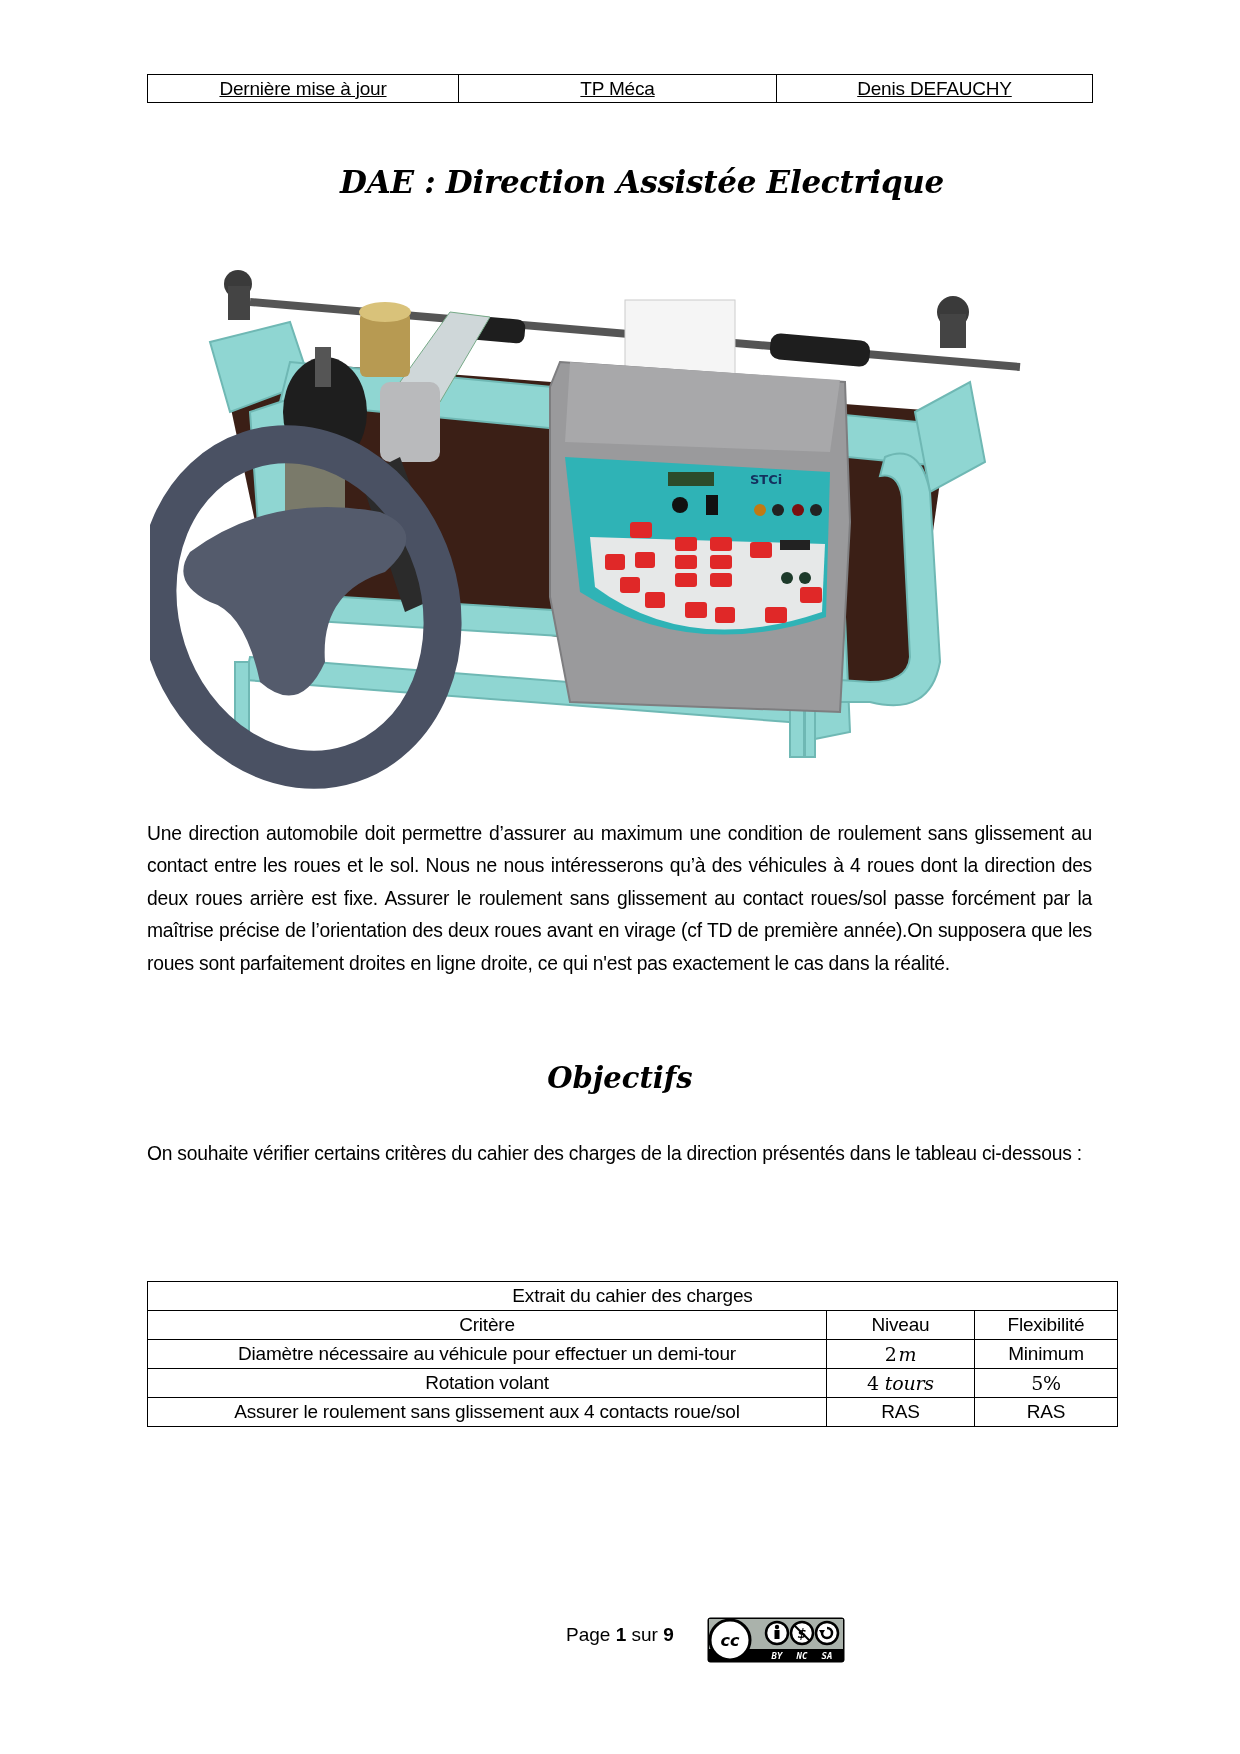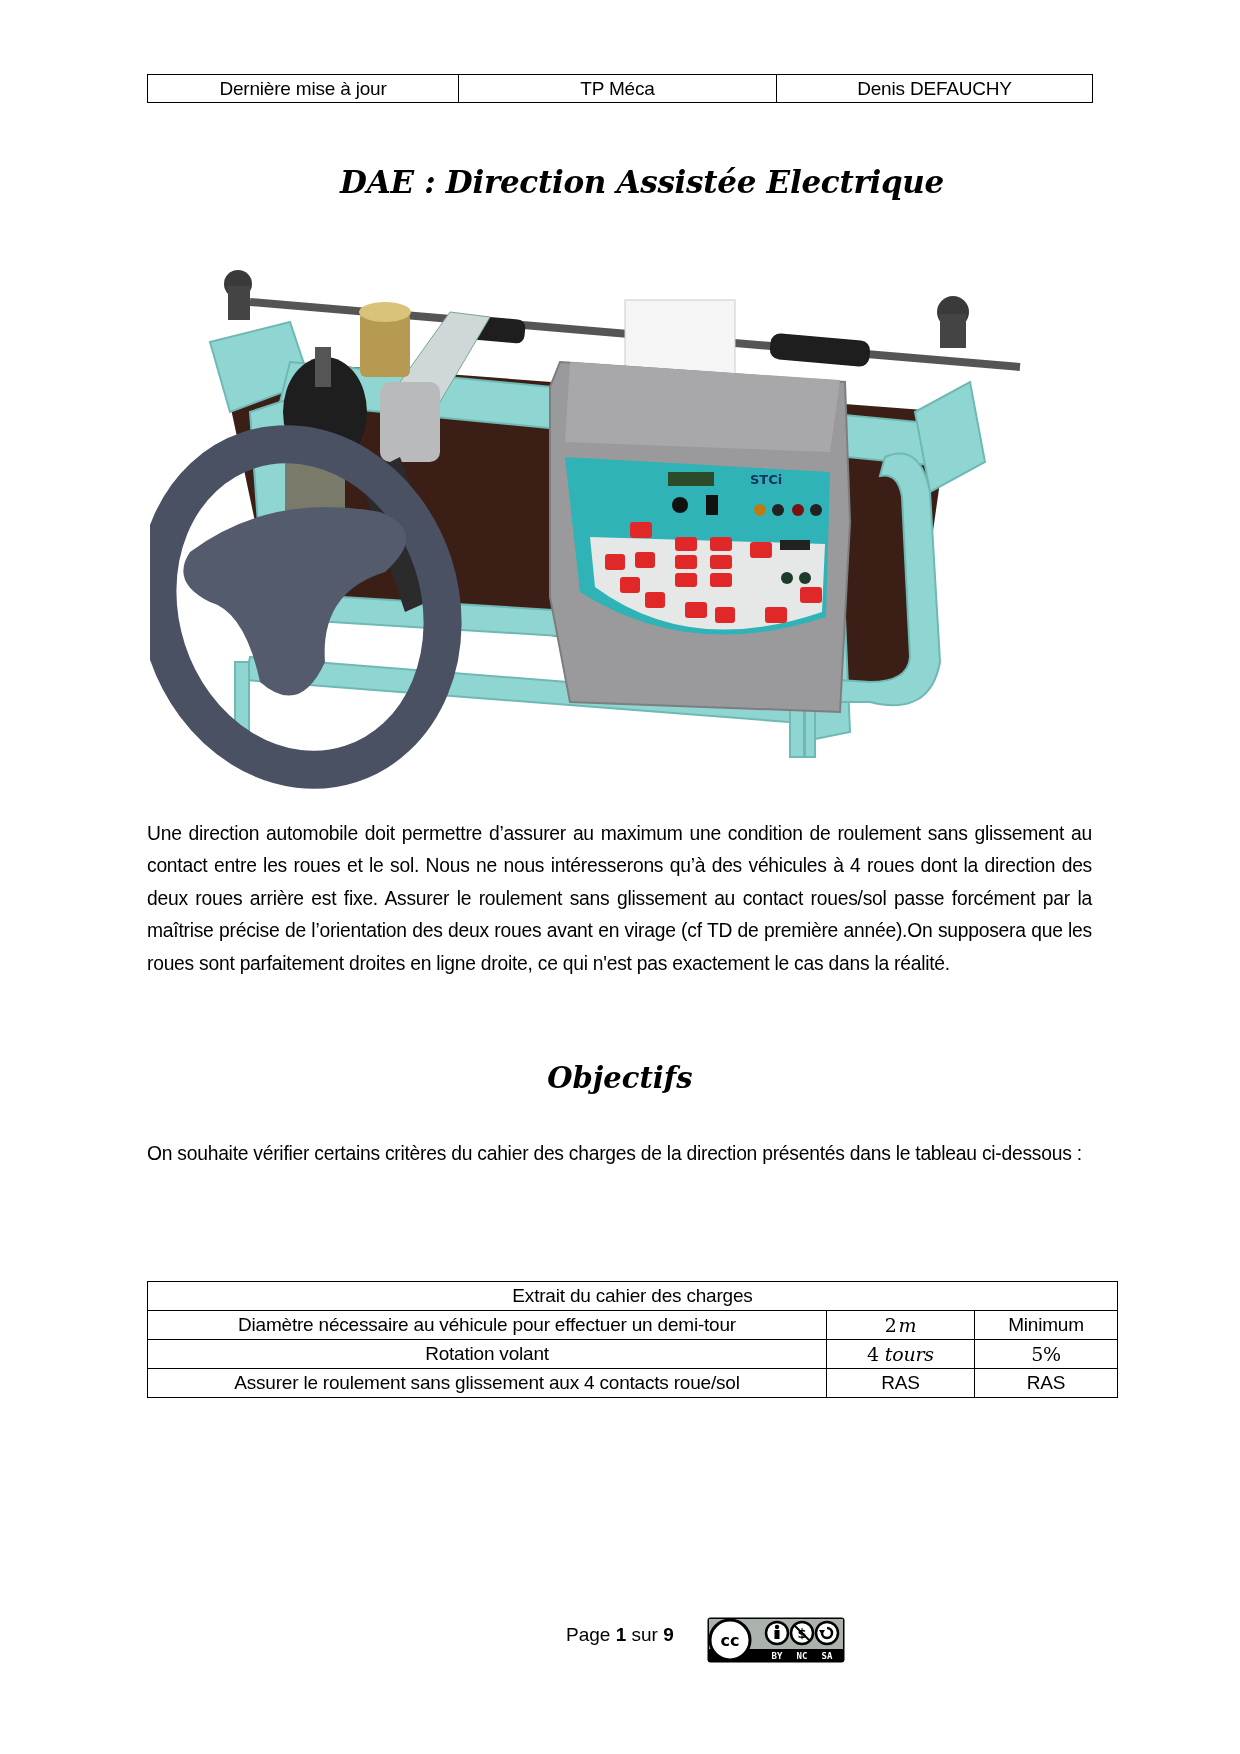--- a/index.html
+++ b/index.html
@@ -7,20 +7,21 @@
     width: 1240px; height: 1754px; position: relative; overflow: hidden;
     font-family: "Liberation Sans", "DejaVu Sans", sans-serif; color: #000;
   }
   .page { position: absolute; inset: 0; }
 
   
   .hdr {
     position: absolute; left: 147px; top: 74px; width: 945px;
     border-collapse: collapse; table-layout: fixed;
     font-size: 19px;
+    text-decoration: underline;
   }
   .hdr td {
     border: 1.3px solid #000; text-align: center; height: 27px; padding: 0;
     line-height: 27px; white-space: nowrap; letter-spacing: -0.2px;
   }
 
   .title {
     position: absolute; left: 0; right: 0; top: 164px; text-align: center;
     font-family: "DejaVu Serif", "Liberation Serif", serif;
     font-style: italic; font-weight: bold; font-size: 31px; letter-spacing: -0.3px; margin-left: 44px;
@@ -54,21 +55,21 @@
     line-height: 28px; white-space: nowrap; letter-spacing: -0.2px;
   }
   .math { font-family: "DejaVu Serif", "Liberation Serif", serif; font-size: 19px; }
   .math i { font-style: italic; }
 
   .footer {
     position: absolute; left: 566px; top: 1624px; font-size: 19px;
   }
   .footer b { font-weight: bold; }
   .cc {
-    position: absolute; left: 707px; top: 1617px; width: 138px; height: 32px;
+    position: absolute; left: 707px; top: 1617px; width: 138px; height: 32px; font-style: italic;
   }
 </style>
 </head>
 <body>
 
 <div class="page">
 
   <table class="hdr">
     <colgroup>
         <col style="width:311px">
@@ -180,20 +181,25 @@
     <colgroup>
         <col style="width:679px">
         <col style="width:148px">
         <col style="width:143px">
       </colgroup>
     <tbody>
         <tr>
       <td colspan="3">Extrait du cahier des charges</td>
     </tr>
     <tr>
+      <td>Critère</td>
+      <td>Niveau</td>
+      <td>Flexibilité</td>
+    </tr>
+    <tr>
       <td>Diamètre nécessaire au véhicule pour effectuer un demi-tour</td>
       <td class="math"><span>2</span> <i>m</i></td>
       <td>Minimum</td>
     </tr>
     <tr>
       <td>Rotation volant</td>
       <td class="math"><span>4</span> <i>tours</i></td>
       <td class="math">5%</td>
     </tr>
     <tr>

